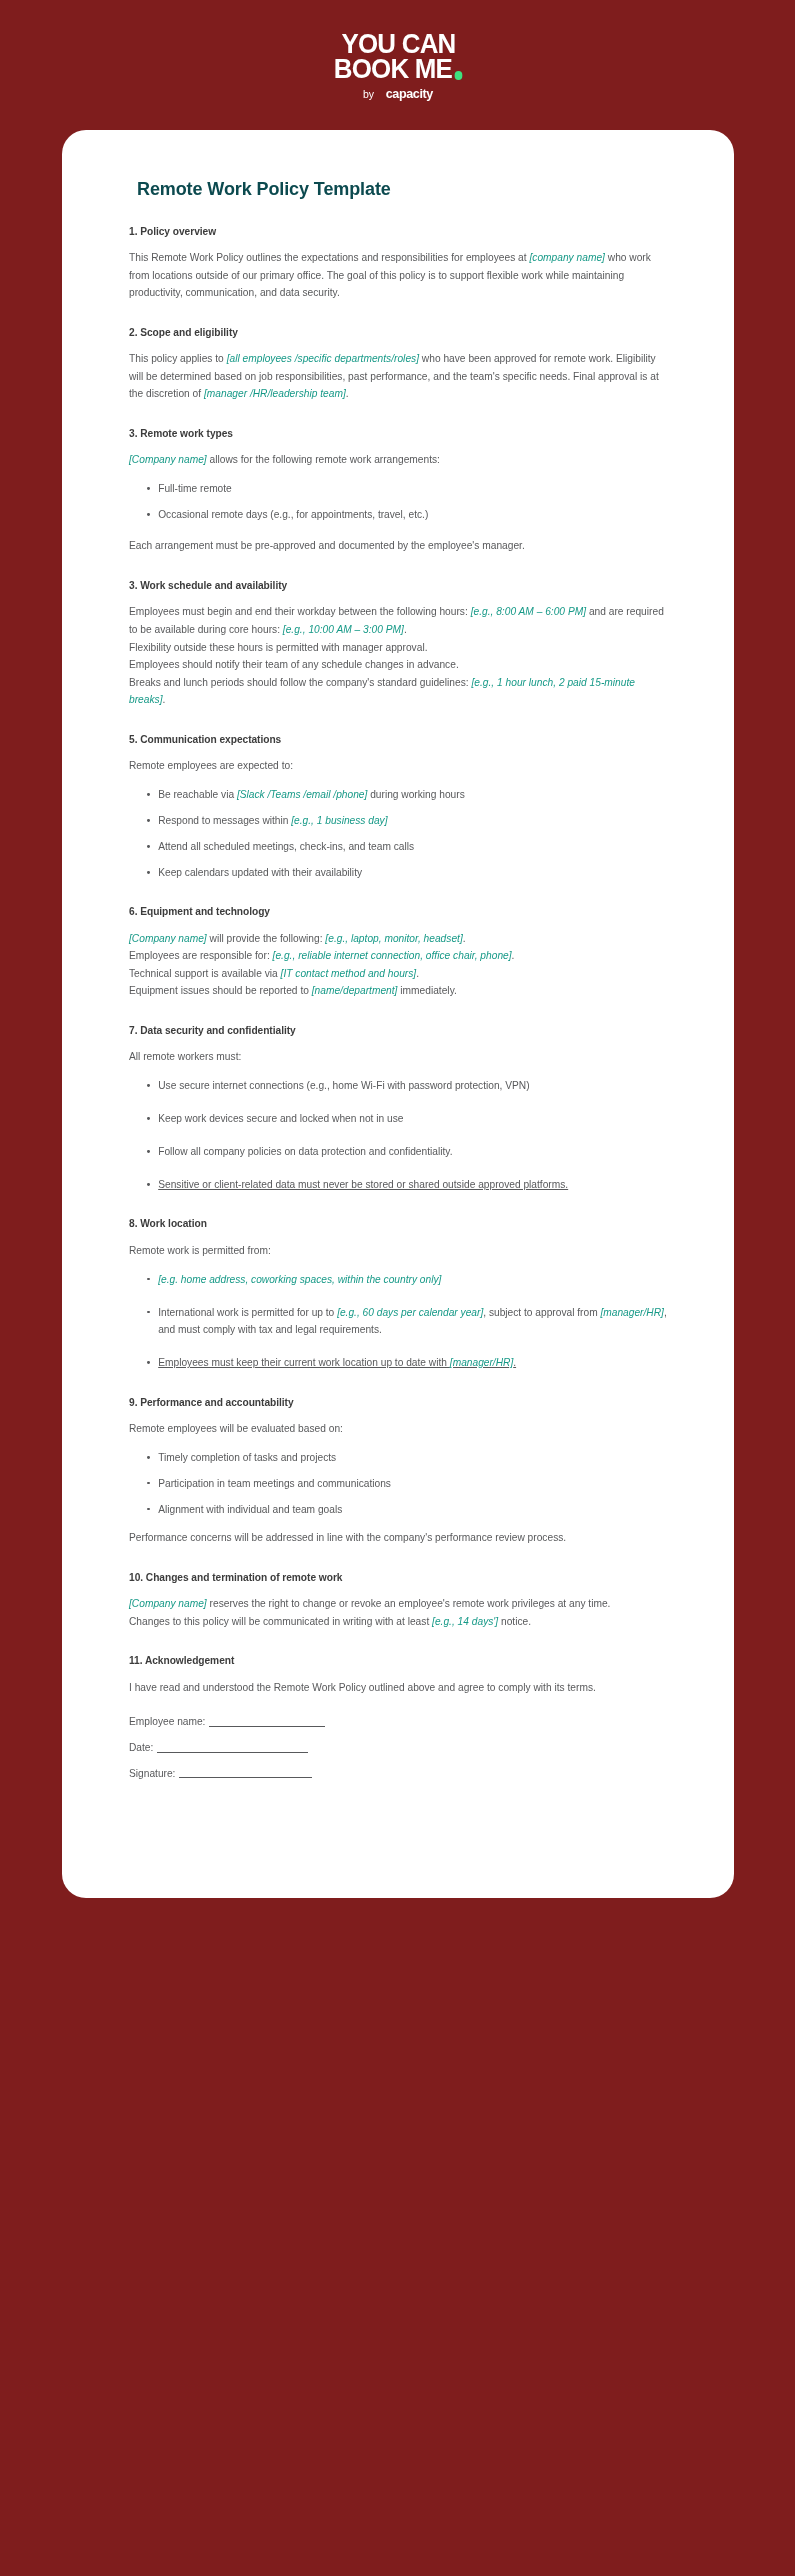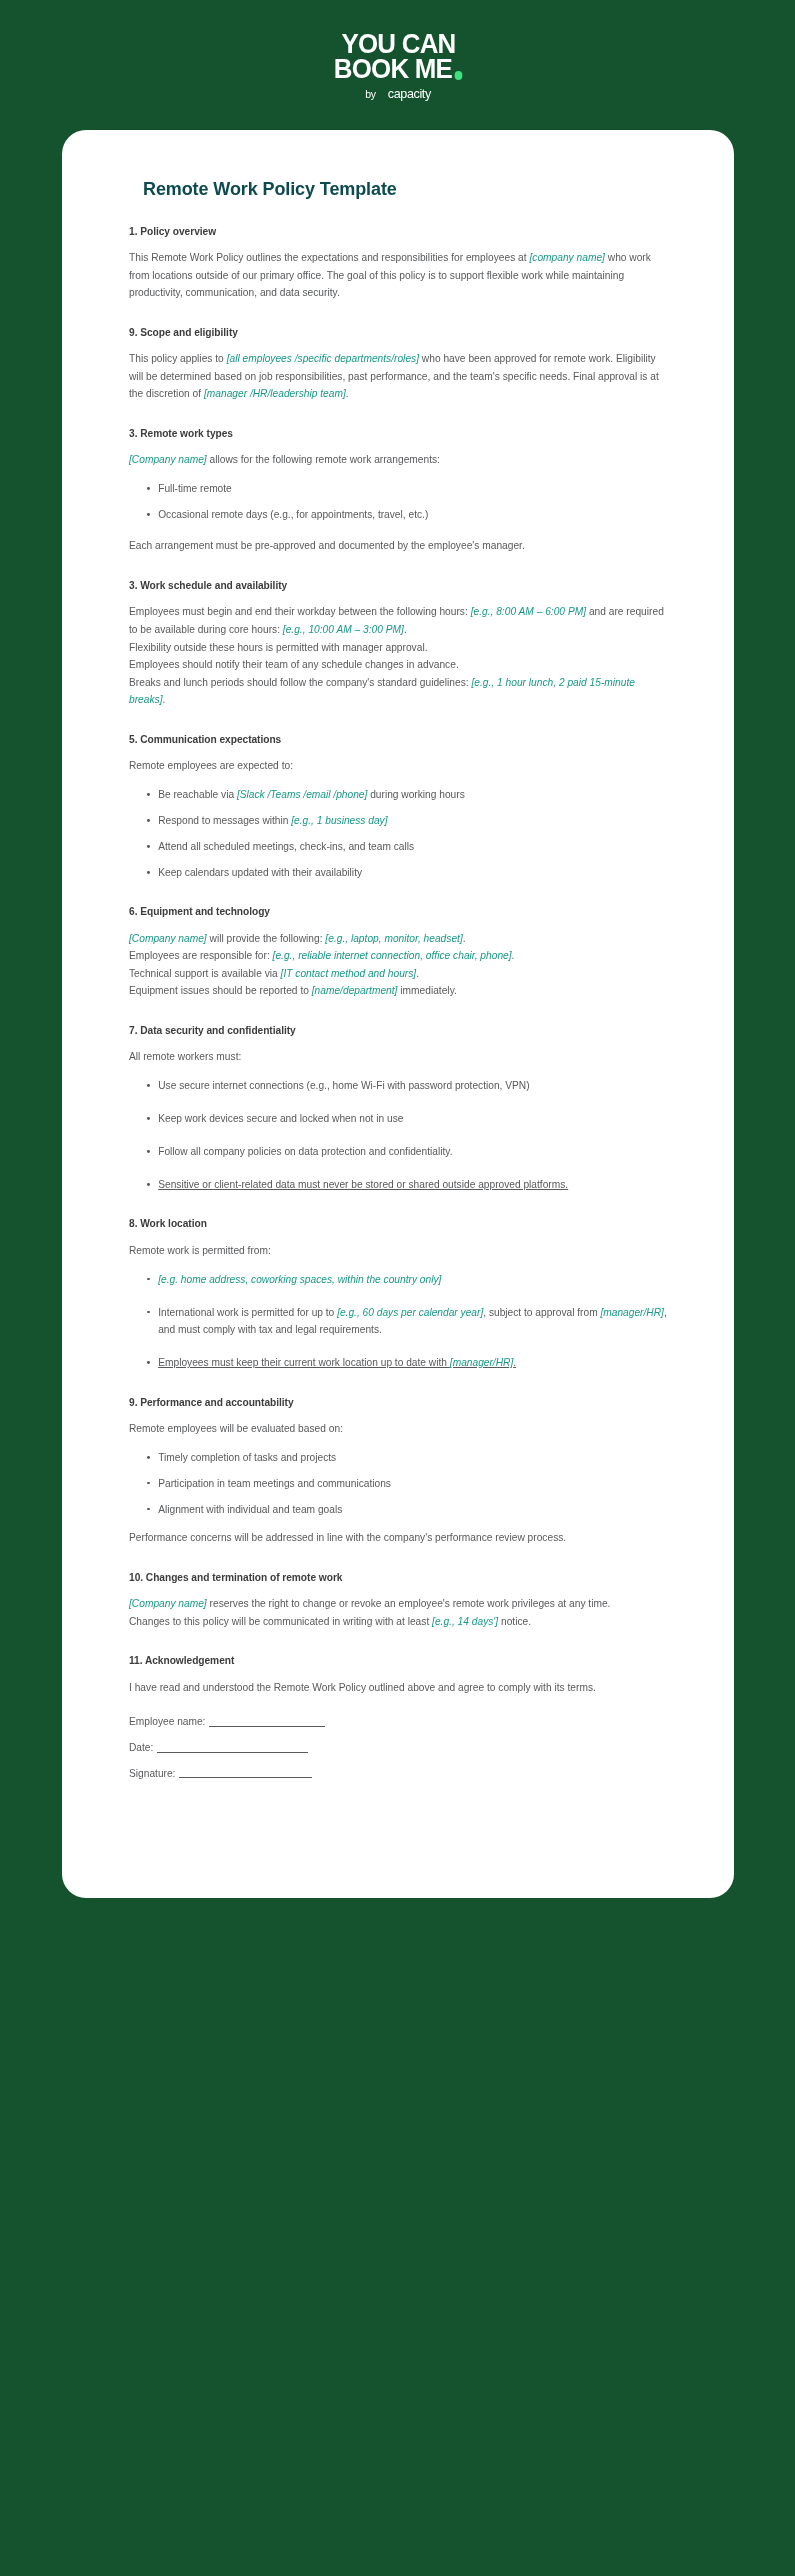--- a/index.html
+++ b/index.html
@@ -6,21 +6,21 @@
   html, body { margin:0; padding:0; }
   body {
     width: 796px;
     background: #02464c;
     font-family: "Liberation Sans", sans-serif;
     -webkit-font-smoothing: antialiased;
   }
   .page {
     width: 796px;
     min-height: 2576px;
-    background: #14532d;
+    background: #7f1d1d;
     position: relative;
   }
   
   .logo-wrap {
     padding-top: 32px;
     padding-bottom: 29.5px;
     display: flex;
     flex-direction: column;
     align-items: center;
   }
@@ -46,39 +46,39 @@
   .logo-sub {
     margin-top: 4.9px;
     color: #ffffff;
     font-size: 11.2px;
     letter-spacing: -0.2px;
     display: flex;
     align-items: baseline;
     gap: 12px;
   }
   .logo-sub .by { font-weight: 400; font-size: 10.5px; }
-  .logo-sub .cap { font-weight: 400; font-size: 12.6px; letter-spacing: -0.4px; }
+  .logo-sub .cap { font-weight: 700; font-size: 12.6px; letter-spacing: -0.4px; }
 
   
   .card {
     position: relative;
     margin: 0 auto;
     width: 672px;
     background: #ffffff;
     border-radius: 24px;
     padding: 49px 67px 91px 67px;
   }
   .doc { width: 100%; }
 
   h1.doc-title {
     color: #0c4a4f;
     font-size: 18px;
     font-weight: 700;
     letter-spacing: -0.1px;
-    margin: 0 0 24px 14px;
+    margin: 0 0 24px 8px;
     line-height: 1.2;
   }
   h2.sec-title {
     color: #3c3c3c;
     font-size: 10.2px;
     font-weight: 700;
     margin: 0 0 11.2px 0;
     line-height: 1.3;
     letter-spacing: -0.04px;
   }
@@ -158,21 +158,21 @@
     <div class="doc">
 
       <h1 class="doc-title">Remote Work Policy Template</h1>
 
       <div class="sec">
         <h2 class="sec-title">1. Policy overview</h2>
         <p class="para block"><span>This Remote Work Policy outlines the expectations and responsibilities for employees at </span><span class="ph">[company name]</span><span> who work from locations outside of our primary office. The goal of this policy is to support flexible work while maintaining productivity, communication, and data security.</span></p>
       </div>
 
       <div class="sec">
-        <h2 class="sec-title">9. Scope and eligibility</h2>
+        <h2 class="sec-title">2. Scope and eligibility</h2>
         <p class="para block"><span>This policy applies to </span><span class="ph">[all employees /specific departments/roles]</span><span> who have been approved for remote work. Eligibility will be determined based on job responsibilities, past performance, and the team's specific needs. Final approval is at the discretion of </span><span class="ph">[manager /HR/leadership team]</span><span>.</span></p>
       </div>
 
       <div class="sec">
         <h2 class="sec-title">3. Remote work types</h2>
         <p class="para"><span class="ph">[Company name]</span><span> allows for the following remote work arrangements:</span></p>
         <ul class="bullets">
           <li>Full-time remote</li>
           <li>Occasional remote days (e.g., for appointments, travel, etc.)</li>
         </ul>

